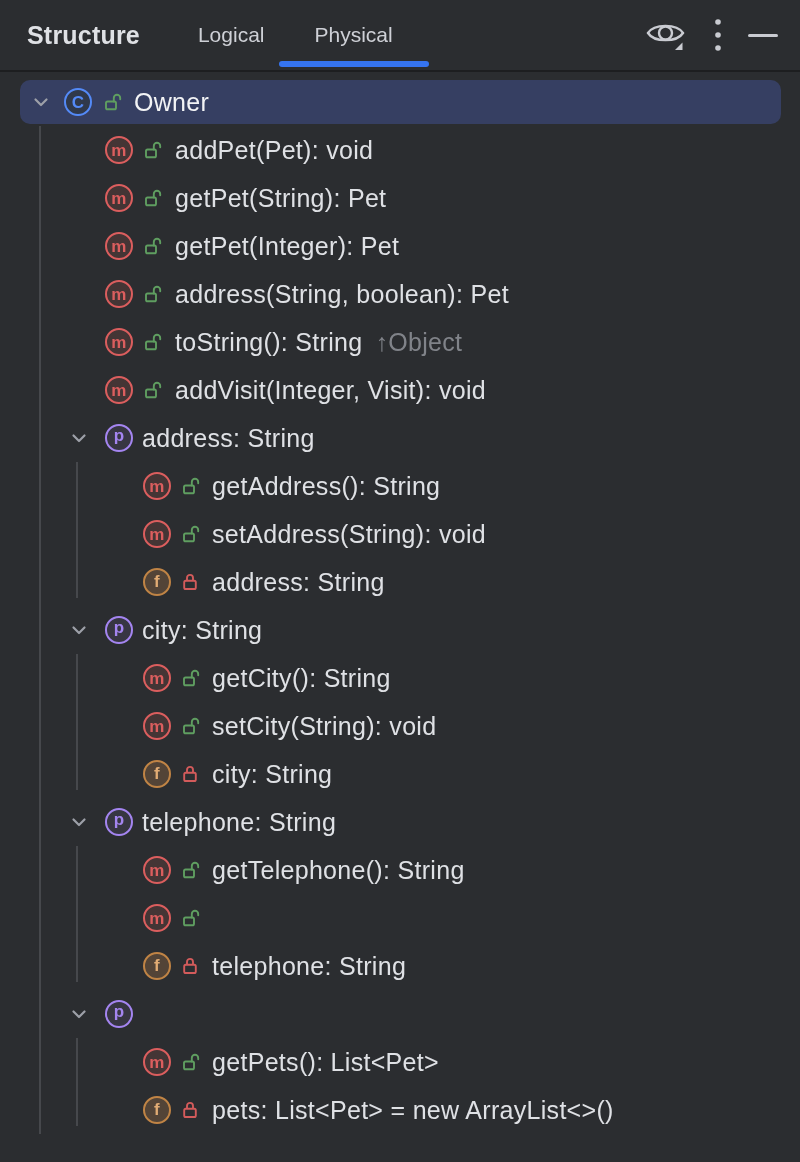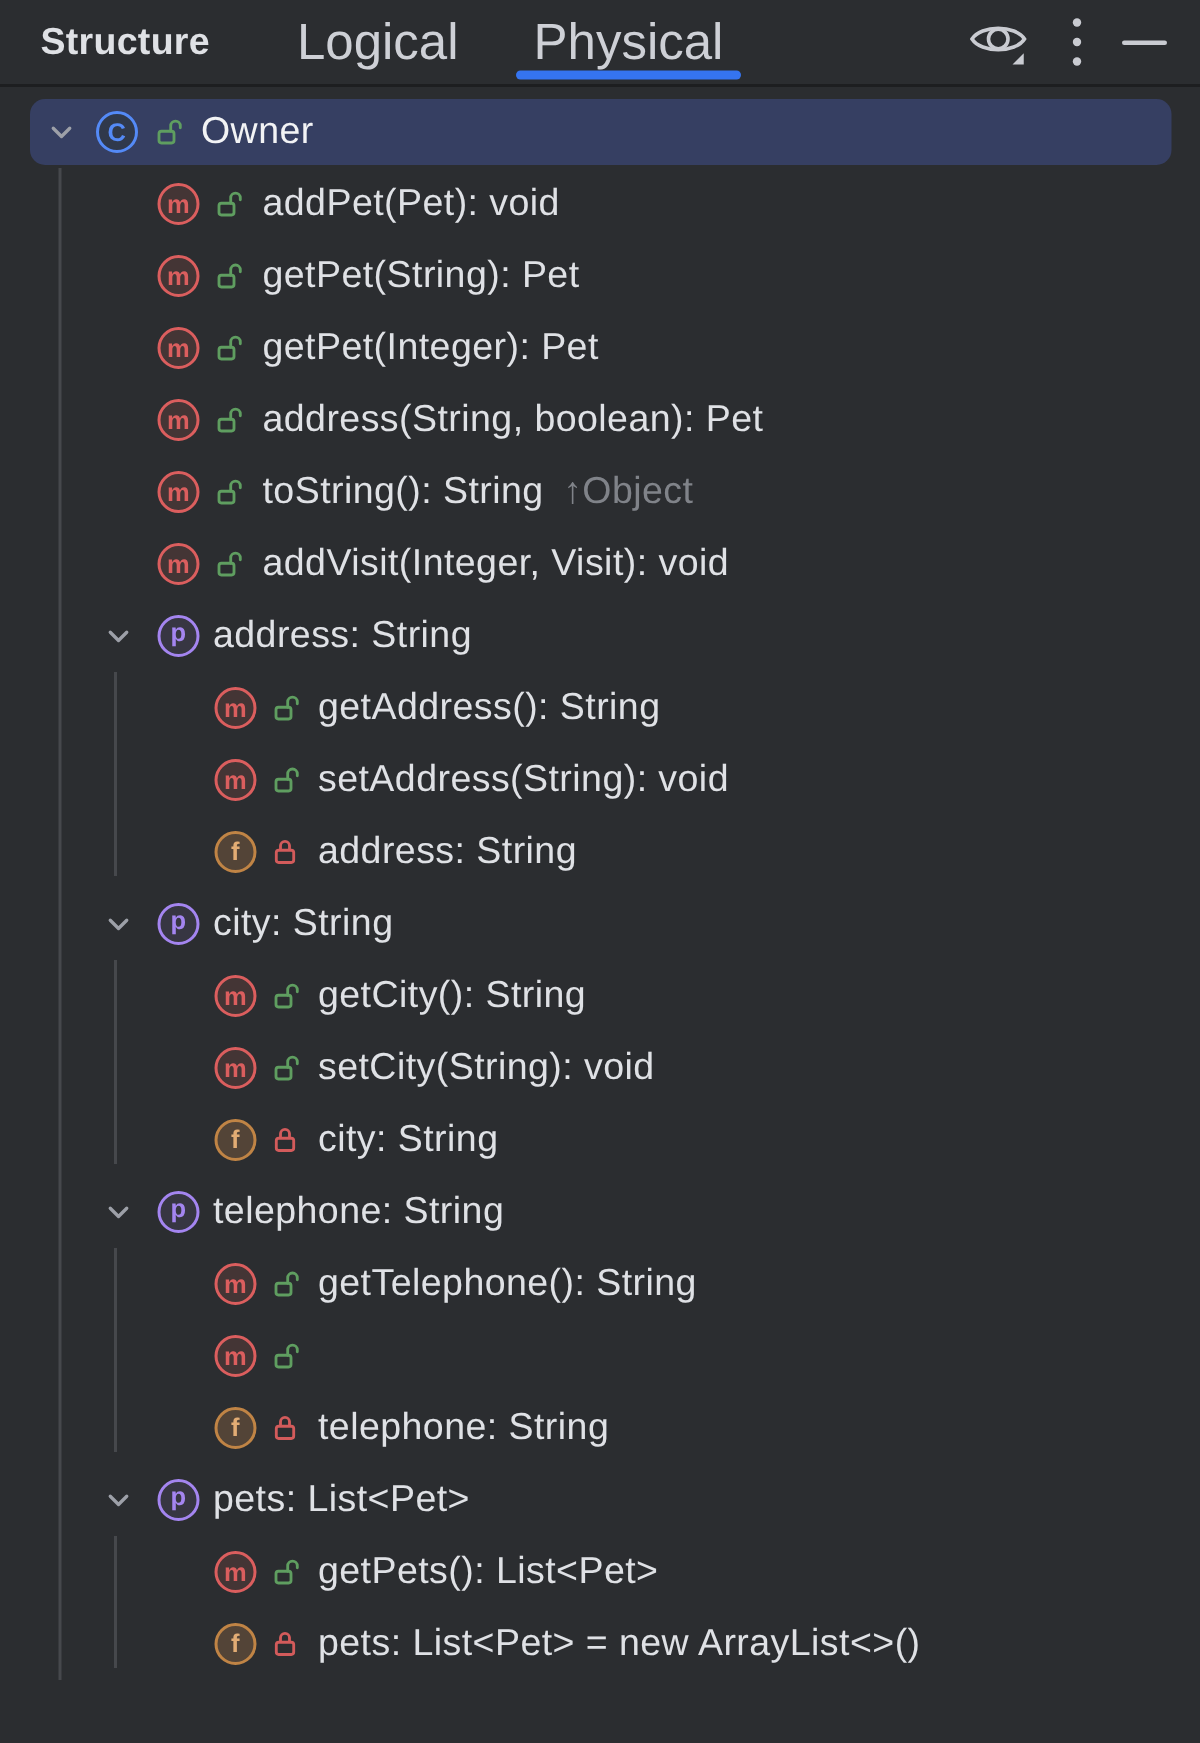--- a/index.html
+++ b/index.html
@@ -6,36 +6,36 @@
   html,body { width:800px; height:1162px; overflow:hidden; }
   body {
     background: var(--background, #2B2D30);
     font-family: "Liberation Sans", "DejaVu Sans", sans-serif;
     color: var(--text-primary, #DFE1E5);
   }
 
   
   .toolbar {
     position: relative;
-    height: 58px;
+    height: 72px;
     display: flex;
     align-items: center;
     padding: 0 22px 0 27px;
     border-bottom: 2px solid var(--separator, #1D1E20);
     background: var(--background);
   }
   .win-title {
     font-size: 25px;
     font-weight: 700;
     color: var(--text-primary);
     letter-spacing: 0.2px;
     margin-right: 58px;
   }
   .tab {
-    font-size: 34px;
+    font-size: 21px;
     color: var(--text-secondary, #CED0D6);
     align-self: stretch;
     display: flex;
     align-items: center;
     position: relative;
     cursor: default;
   }
   .tab + .tab { margin-left: 50px; }
   .tab .active-underline {
     position: absolute;
@@ -371,23 +371,20 @@
         <span class="label">telephone: String</span>
       </span>
     </div>
     <div class="row lvl1 property">
       <span class="chevron">
         <svg width="22" height="22" viewBox="0 0 22 22">
           <path d="M5.5 8.5l5.5 5.5 5.5-5.5" fill="none" stroke="var(--chevron)" stroke-width="2.2" stroke-linecap="round" stroke-linejoin="round"></path>
         </svg>
       </span>
       <span class="type-icon property">p</span>
-      <span class="text">
-        <span class="label">pets: List&lt;Pet&gt;</span>
-      </span>
     </div>
     <div class="row lvl2 method">
       <span class="type-icon method">m</span>
       <span class="lock">
         <svg width="22" height="21" viewBox="0 0 22 21" fill="none">
           <rect x="3" y="10" width="10" height="7.8" rx="1.6" stroke="var(--public-lock)" stroke-width="1.9"></rect>
           <path d="M10.8 10 V6.4 a3.2 3.2 0 0 1 6.4 0 v1.3" stroke="var(--public-lock)" stroke-width="1.9" stroke-linecap="round"></path>
         </svg>
       </span>
       <span class="text">

